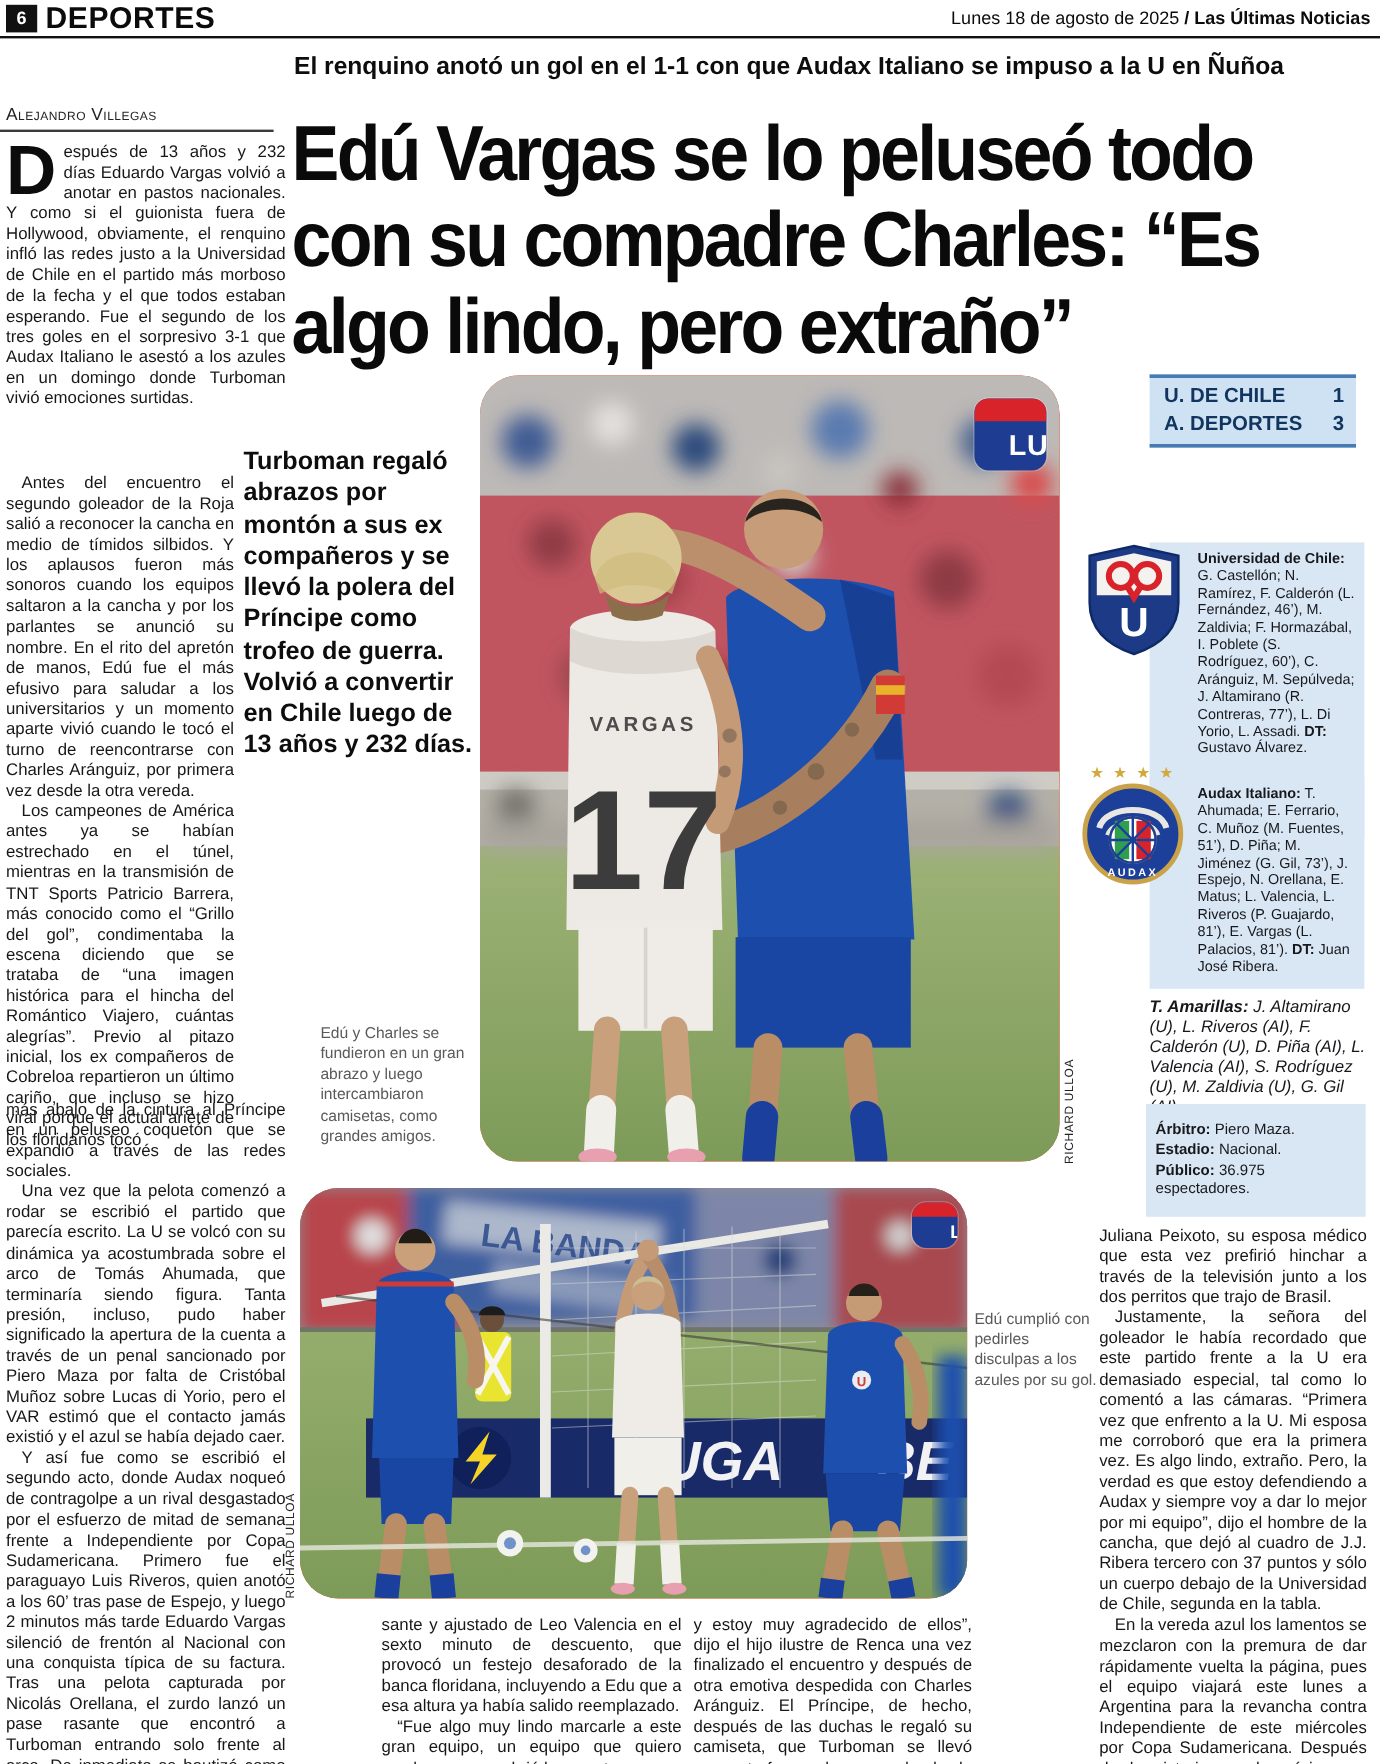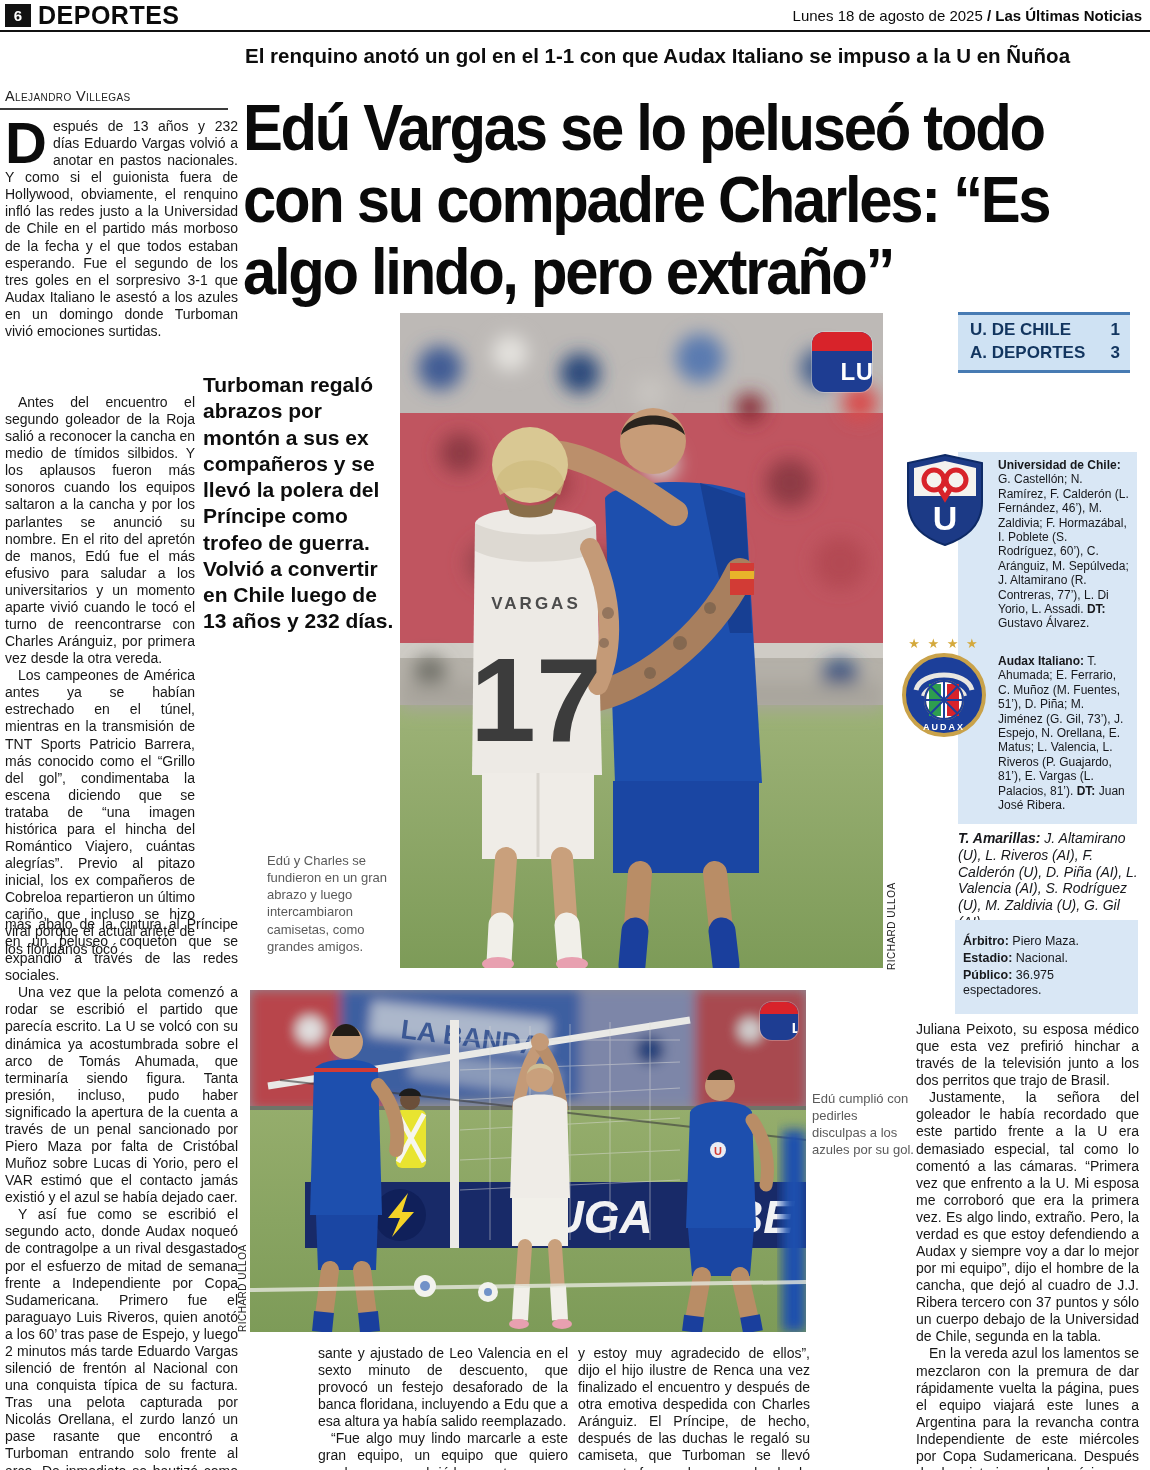--- a/index.html
+++ b/index.html
@@ -22,21 +22,21 @@
       line-height:72px;white-space:nowrap;transform:scaleX(.92);transform-origin:left top;color:#0a0a0a;}
   
   .body{font-size:14px;line-height:1.22;text-align:justify;color:#171717;}
   .body p{margin:0;}
   .body p.ind{text-indent:13px;}
   .dropcap{float:left;font-size:58px;line-height:46px;font-weight:bold;padding:2px 6px 0 0;color:#0c0c0c;}
   .pullquote{left:203px;top:372px;width:192px;font-size:21px;line-height:1.25;font-weight:bold;color:#0d0d0d;}
   .caption{font-size:13px;line-height:1.32;color:#5a5a5a;}
   .credit{font-size:10px;letter-spacing:.5px;color:#222;writing-mode:vertical-rl;transform:rotate(180deg);}
   
-  .photo{overflow:hidden;background:#c4b5fd;}
+  .photo{overflow:hidden;background:#c2410c;border-radius:32px;}
   .photo svg{display:block;width:100%;height:100%;}
   .lunlogo{border-radius:12px;overflow:hidden;background:#1e3d92;display:flex;flex-direction:column;
            box-shadow:0 0 0 1px rgba(255,255,255,.25);}
   .lunlogo .band{height:32%;background:#d8232a;}
   .lunlogo .txt{flex:1;display:flex;align-items:center;justify-content:center;color:#fff;
                 font-weight:800;letter-spacing:.5px;padding-left:48px;}
   
   .sidebar-text{font-size:12px;line-height:1.2;color:#17181c;}
   .scorebox{left:958px;top:312px;width:172px;background:#cfe2f3;border-top:3px solid #477bb3;
             border-bottom:3px solid #477bb3;padding:4px 10px 5px 12px;}

